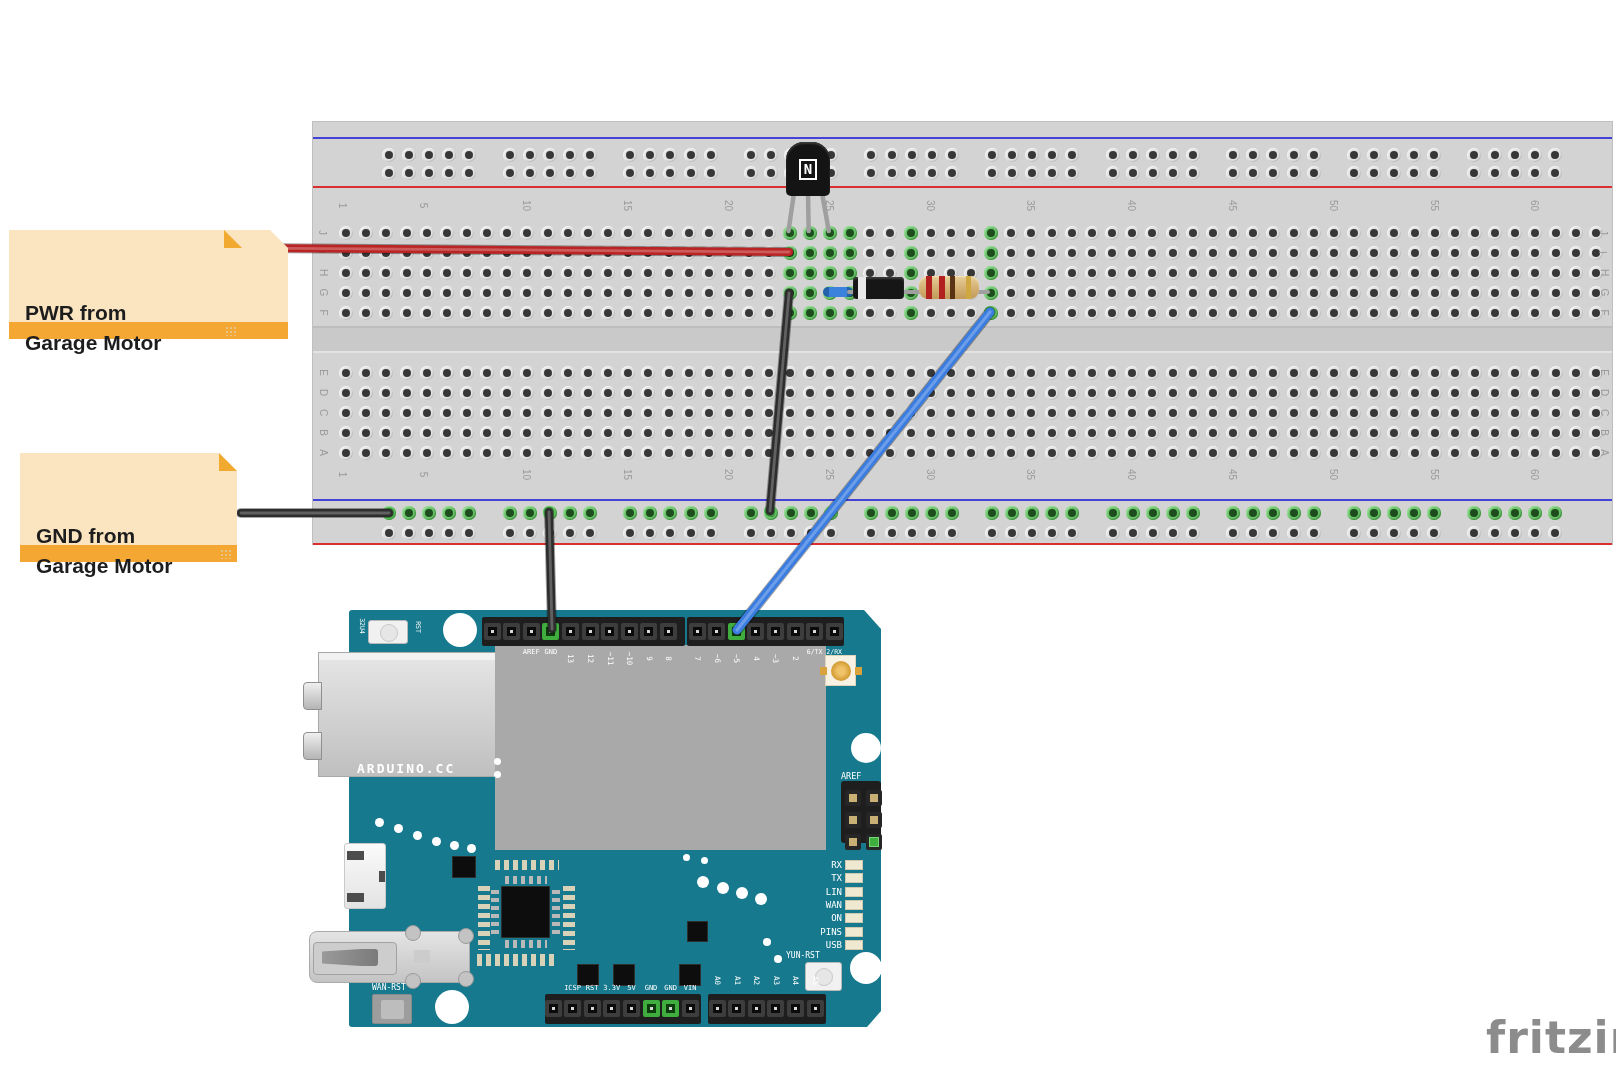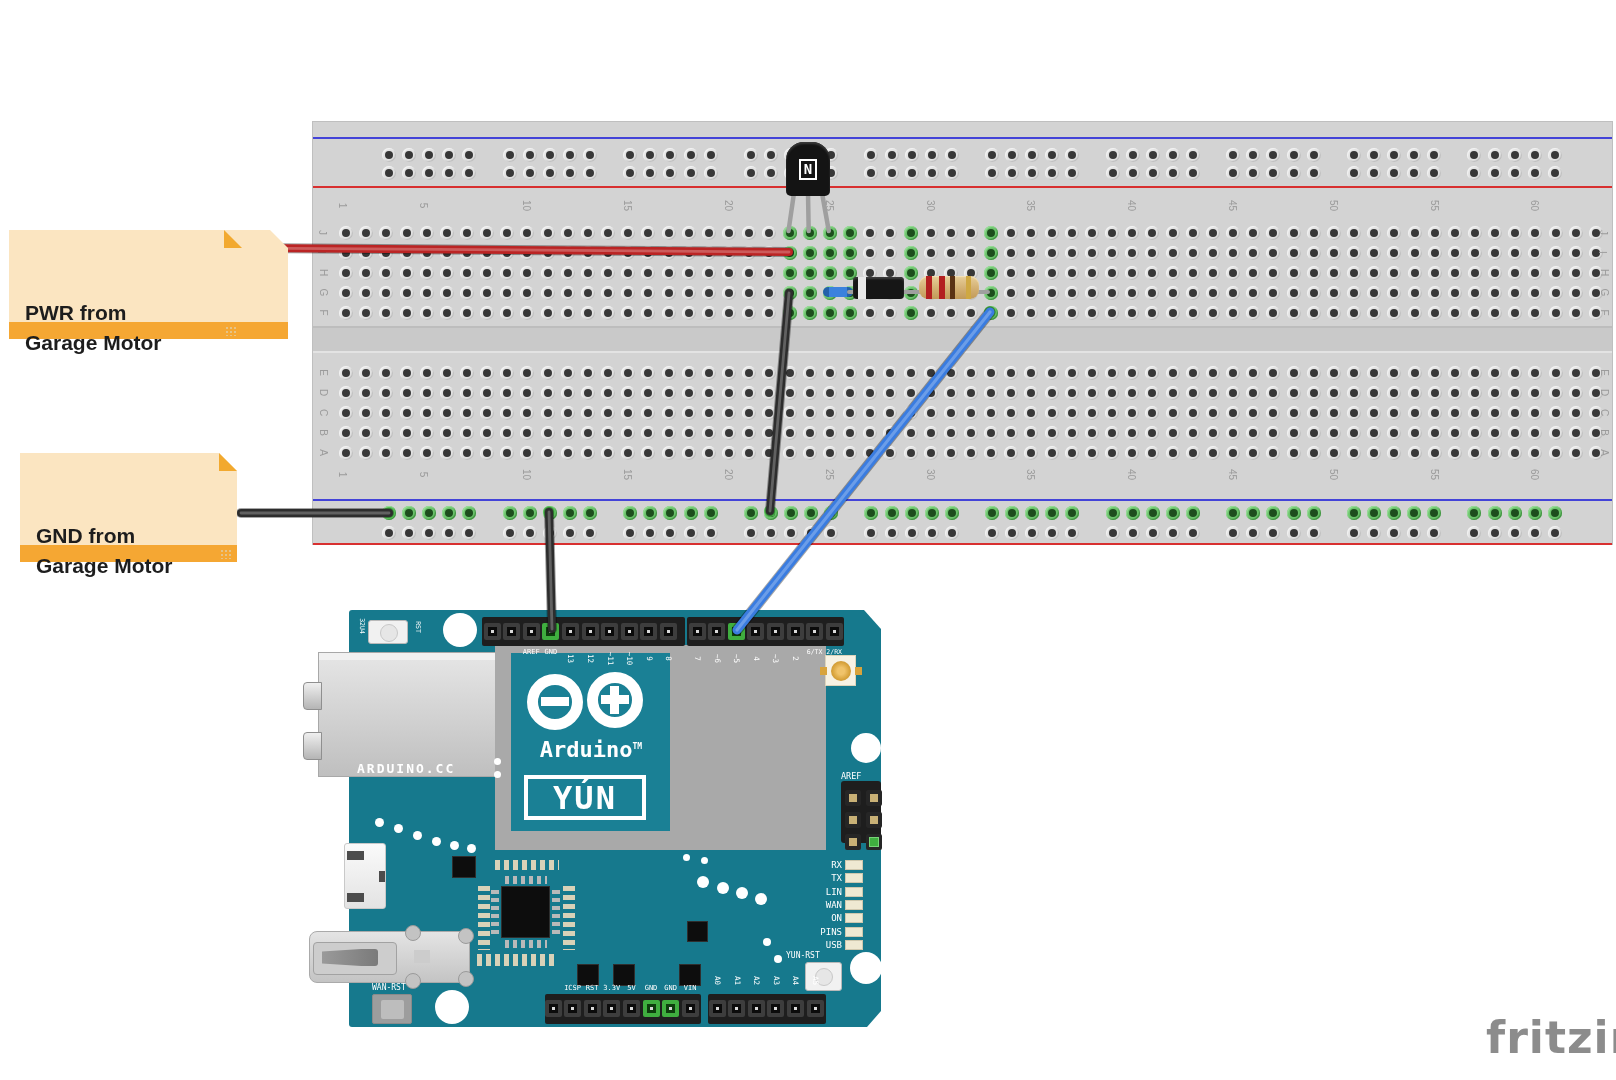--- a/index.html
+++ b/index.html
@@ -2652,33 +2652,20 @@
     <div class="silk" style="left:8px;top:151px;font:bold 13px 'DejaVu Sans Mono',monospace;letter-spacing:2px;">ARDUINO.CC</div>
 
     <div class="abs" style="left:146px;top:35px;width:331px;height:205px;background:#a9a9a9;"></div>
 
     <div class="abs" style="left:476px;top:45px;width:31px;height:31px;background:#f7f2e4;border:1px solid #ddd4bb;box-sizing:border-box;">
       <div class="abs" style="left:-6px;top:11px;width:7px;height:8px;background:#d8a33c;"></div>
       <div class="abs" style="left:29px;top:11px;width:7px;height:8px;background:#d8a33c;"></div>
       <div class="abs" style="left:5px;top:5px;width:20px;height:20px;border-radius:50%;background:radial-gradient(#f0c36a 25%,#d8a33c 60%,#b9852a);"></div>
     </div>
 
-    <div class="abs" style="left:162px;top:43px;width:159px;height:178px;background:#1a8095;">
-      <div class="abs" style="left:16px;top:21px;width:56px;height:56px;border:11px solid #fff;border-radius:50%;box-sizing:border-box;"></div>
-      <div class="abs" style="left:76px;top:19px;width:56px;height:56px;border:11px solid #fff;border-radius:50%;box-sizing:border-box;"></div>
-      <div class="abs" style="left:30px;top:44px;width:28px;height:9px;background:#fff;"></div>
-      <div class="abs" style="left:90px;top:42px;width:28px;height:9px;background:#fff;"></div>
-      <div class="abs" style="left:99px;top:33px;width:9px;height:28px;background:#fff;"></div>
-      <div class="silk" style="left:14px;top:84px;width:132px;text-align:center;font:bold 22px 'DejaVu Sans Mono',monospace;">
-        <span>Arduino</span><sup>TM</sup>
-      </div>
-      <div class="abs" style="left:13px;top:122px;width:122px;height:45px;border:4px solid #fff;box-sizing:border-box;display:flex;align-items:center;justify-content:center;">
-        <span class="silk" style="position:static;font:bold 32px 'DejaVu Sans Mono',monospace;letter-spacing:2px;">YÚN</span>
-      </div>
-    </div>
     <div class="wdot" style="left:145px;top:148px;width:7px;height:7px;"></div>
     <div class="wdot" style="left:145px;top:161px;width:7px;height:7px;"></div>
 
     <div class="abs" style="left:-5px;top:233px;width:42px;height:66px;background:linear-gradient(#fafafa,#e3e3e3);border:1px solid #c9c9c9;border-radius:3px;box-sizing:border-box;">
       <div class="abs" style="left:2px;top:7px;width:17px;height:9px;background:#4c4c4c;"></div>
       <div class="abs" style="left:2px;top:49px;width:17px;height:9px;background:#4c4c4c;"></div>
       <div class="abs" style="left:34px;top:27px;width:6px;height:11px;background:#4c4c4c;"></div>
     </div>
 
     <div class="abs" style="left:-40px;top:321px;width:161px;height:52px;background:linear-gradient(#e4e4e4,#c4c4c4);border:1px solid #aaa;border-radius:8px 2px 2px 8px;box-sizing:border-box;">

